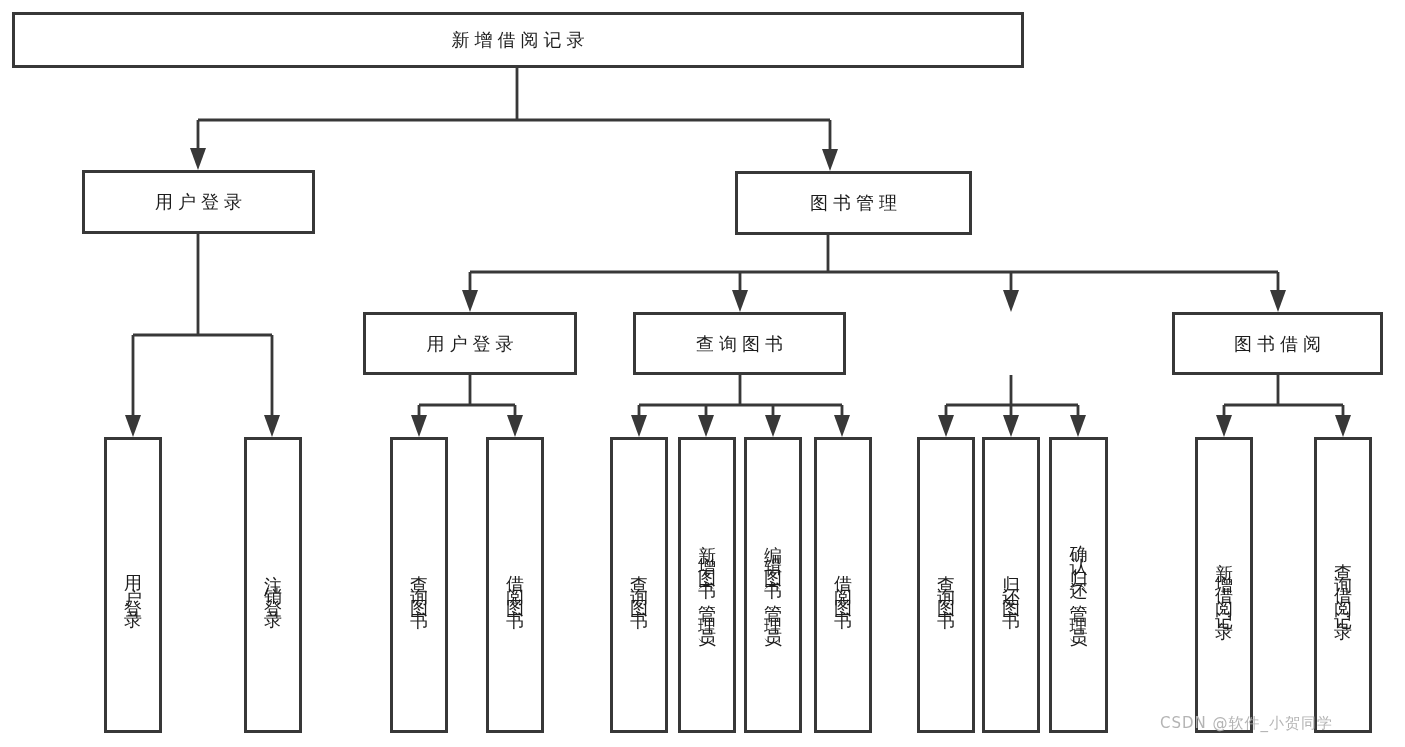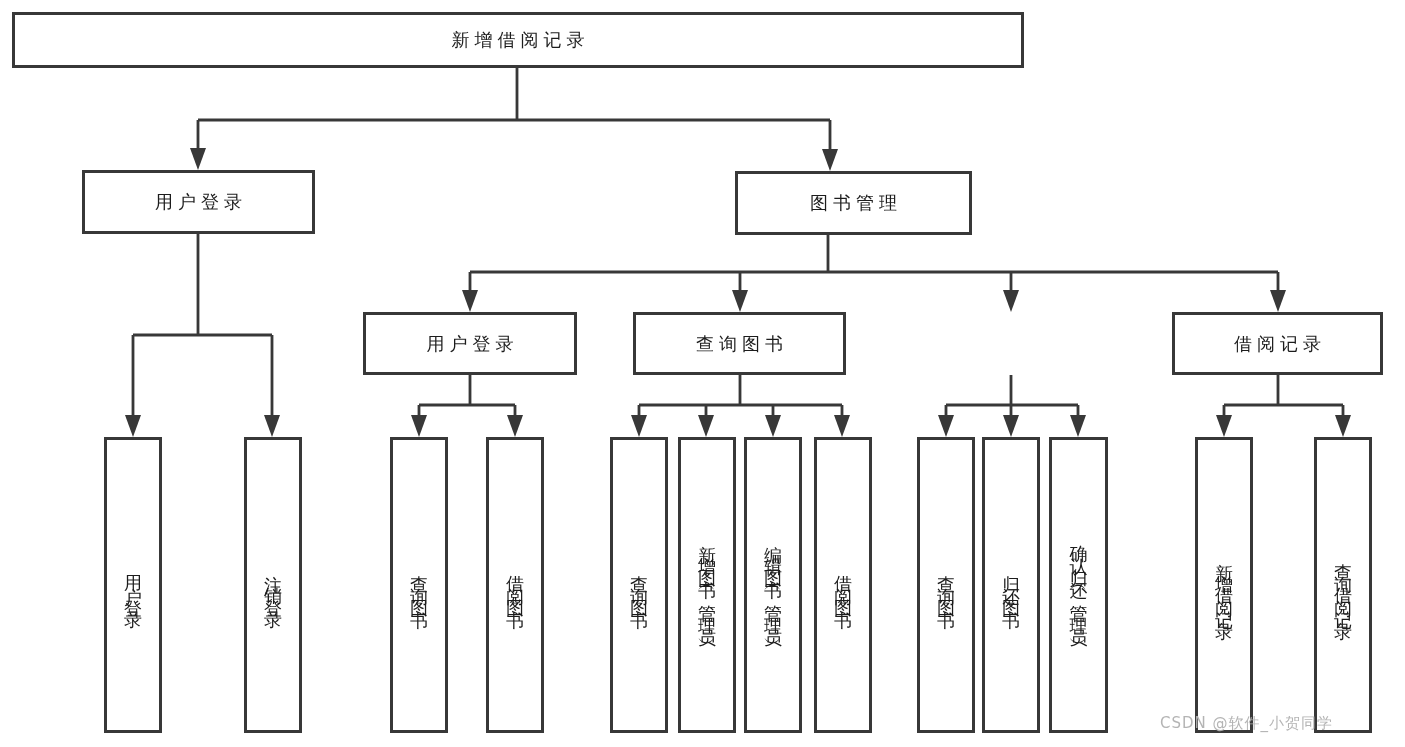--- a/index.html
+++ b/index.html
@@ -112,21 +112,21 @@
     <polygon points="1335,415 1351,415 1343,437"></polygon>
   </svg>
 
   <div class="box hbox" style="left:12px; top:12px; width:1012px; height:56px;">新增借阅记录</div>
 
   <div class="box hbox" style="left:82px; top:170px; width:233px; height:64px;">用户登录</div>
   <div class="box hbox" style="left:710px; top:171px; width:237px; height:64px;margin-left:25px;">图书管理</div>
 
   <div class="box hbox" style="left:363px; top:312px; width:214px; height:63px;">用户登录</div>
   <div class="box hbox" style="left:633px; top:312px; width:213px; height:63px;">查询图书</div>
-  <div class="box hbox" style="left:1172px; top:312px; width:211px; height:63px;">借阅记录</div>
+  <div class="box hbox" style="left:1172px; top:312px; width:211px; height:63px;">图书借阅</div>
 
   <div class="box vbox" style="left:104px;">用户登录</div>
   <div class="box vbox" style="left:244px;">注销登录</div>
 
   <div class="box vbox" style="left:390px;">查询图书</div>
   <div class="box vbox" style="left:486px;">借阅图书</div>
 
   <div class="box vbox" style="left:610px;">查询图书</div>
   <div class="box vbox" style="left:678px;">新增图书（管理员）</div>
   <div class="box vbox" style="left:744px;">编辑图书（管理员）</div>

